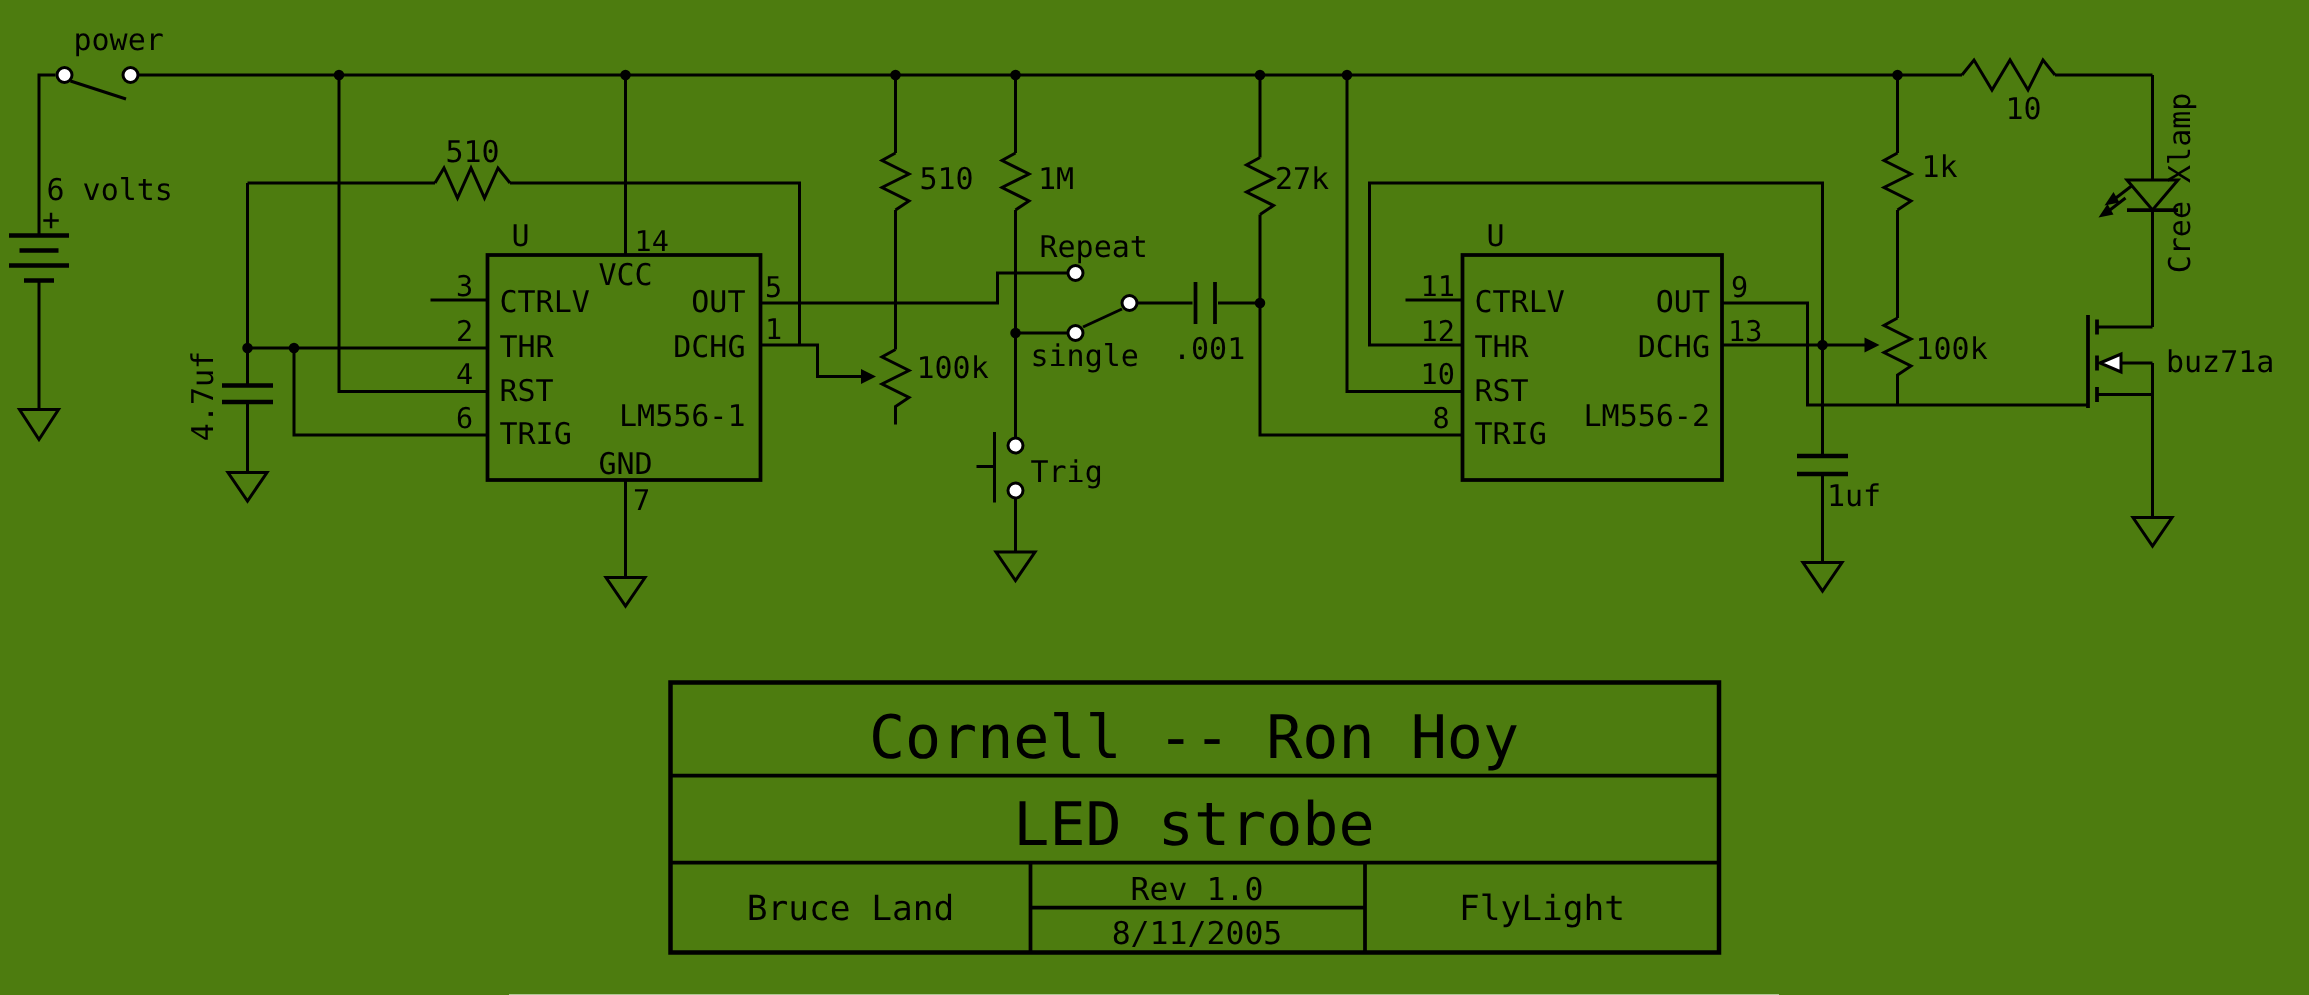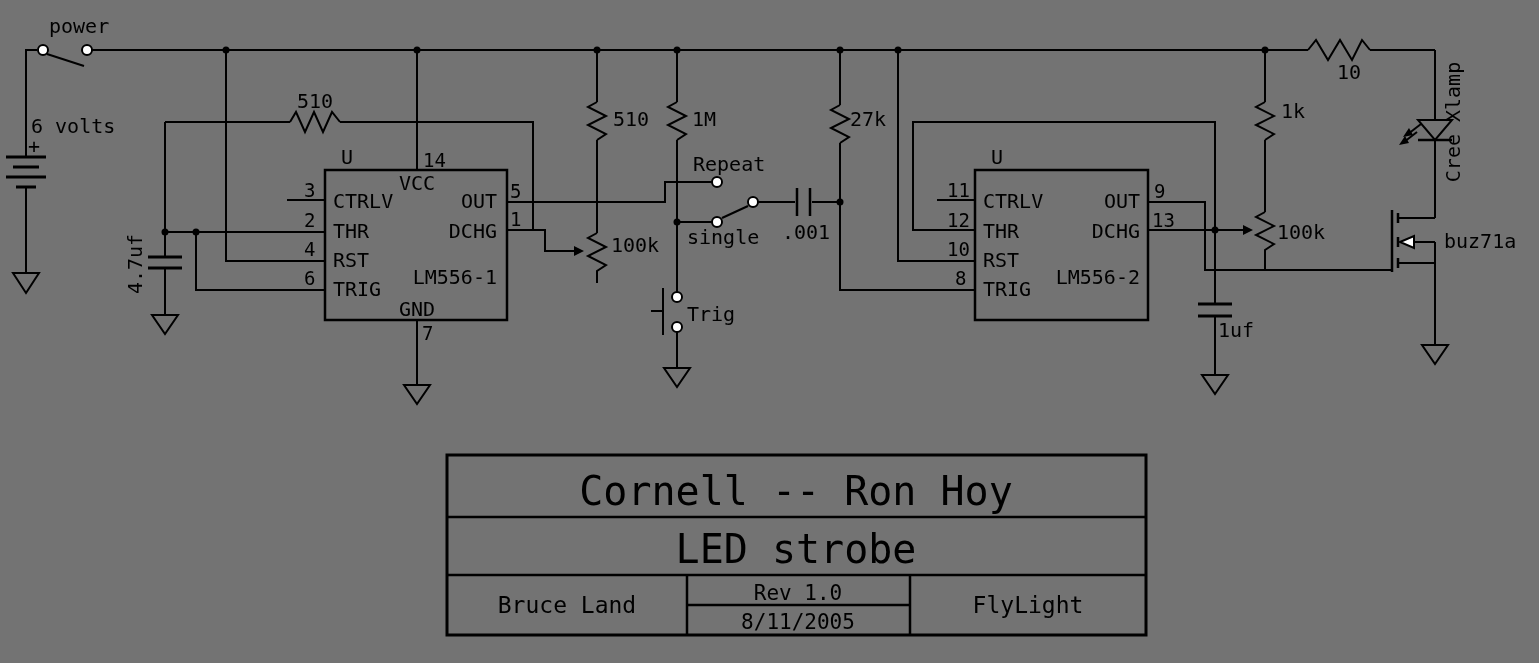--- a/index.html
+++ b/index.html
@@ -1,16 +1,16 @@
 <!DOCTYPE html>
 <html><head>
 <meta charset="utf-8">
 <style>
   html,body{margin:0;padding:0;background:#ffffff;}
-  .page{position:relative;width:1539px;height:663px;background:#737373;overflow:hidden;}
+  .page{position:relative;width:1539px;height:663px;background:#4d7c0f;overflow:hidden;}
   svg{display:block;}
   svg text{font-family:"DejaVu Sans Mono","Liberation Mono",monospace;fill:#000000;}
   .wire{stroke:#000000;stroke-width:2;fill:none;}
   .thick{stroke:#000000;stroke-width:3;fill:none;}
   .comp{stroke:#000000;stroke-width:2;fill:none;}
   .boxline{stroke:#000000;stroke-width:2.5;fill:none;}
   .tbline{stroke:#000000;stroke-width:3;fill:none;}
   .dot{fill:#000000;stroke:none;}
   .pad{fill:#ffffff;stroke:#000000;stroke-width:2;}
   .head{fill:#000000;stroke:none;}

